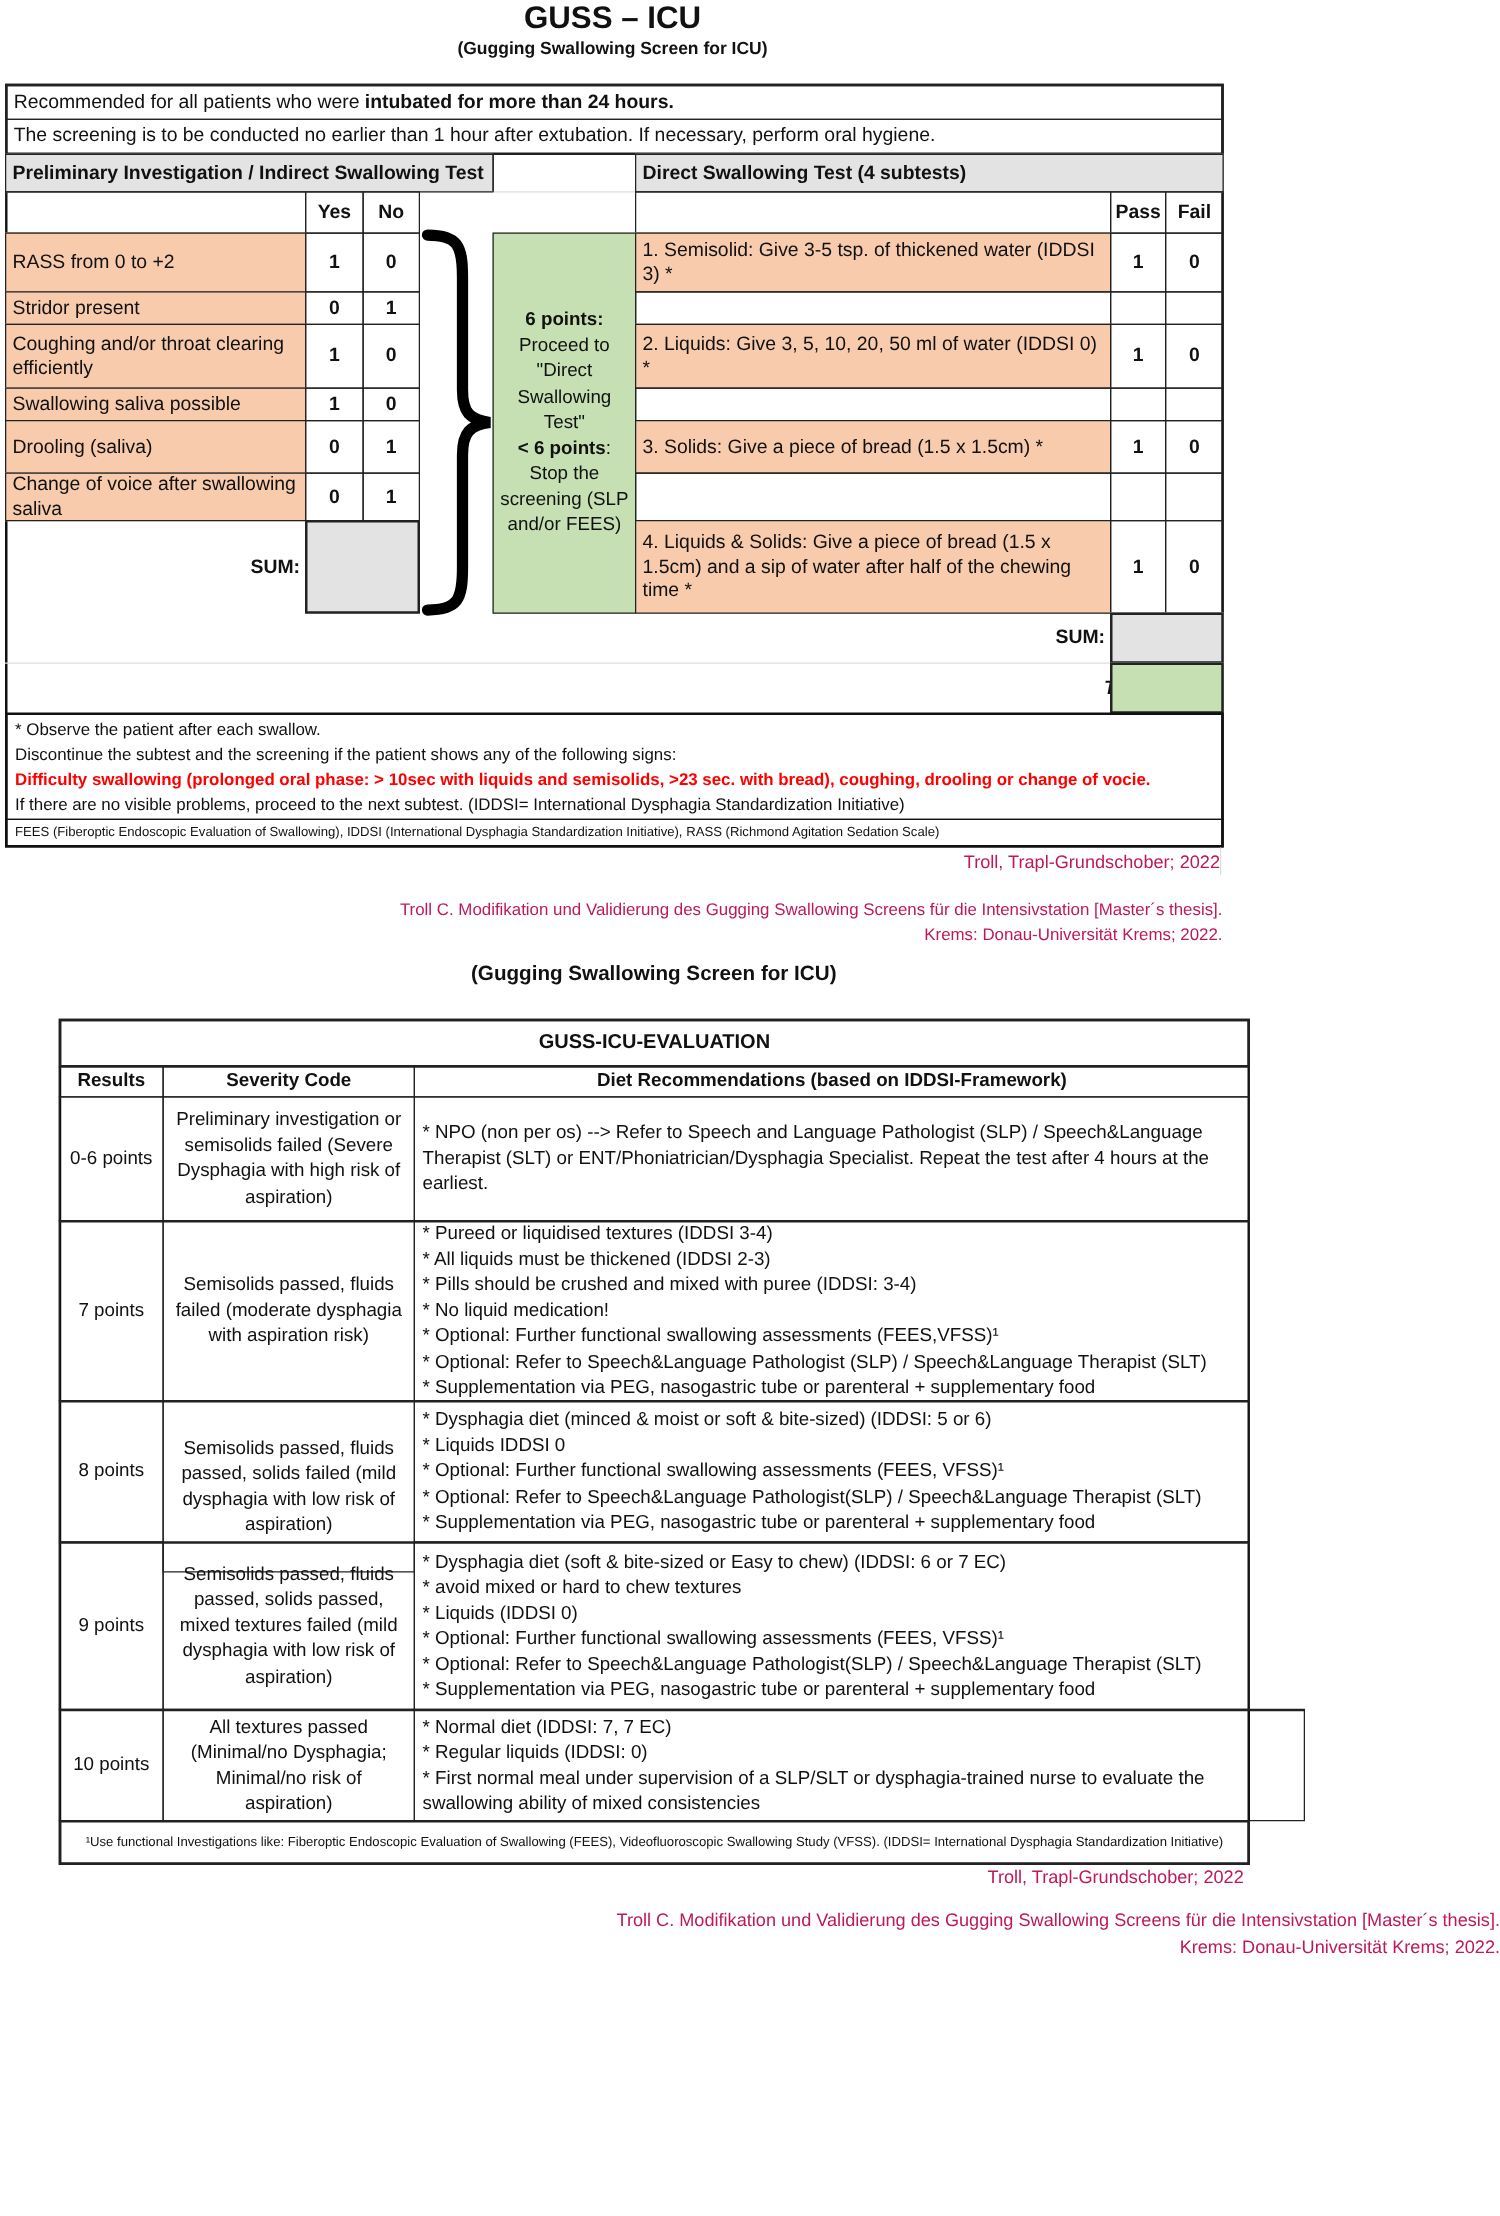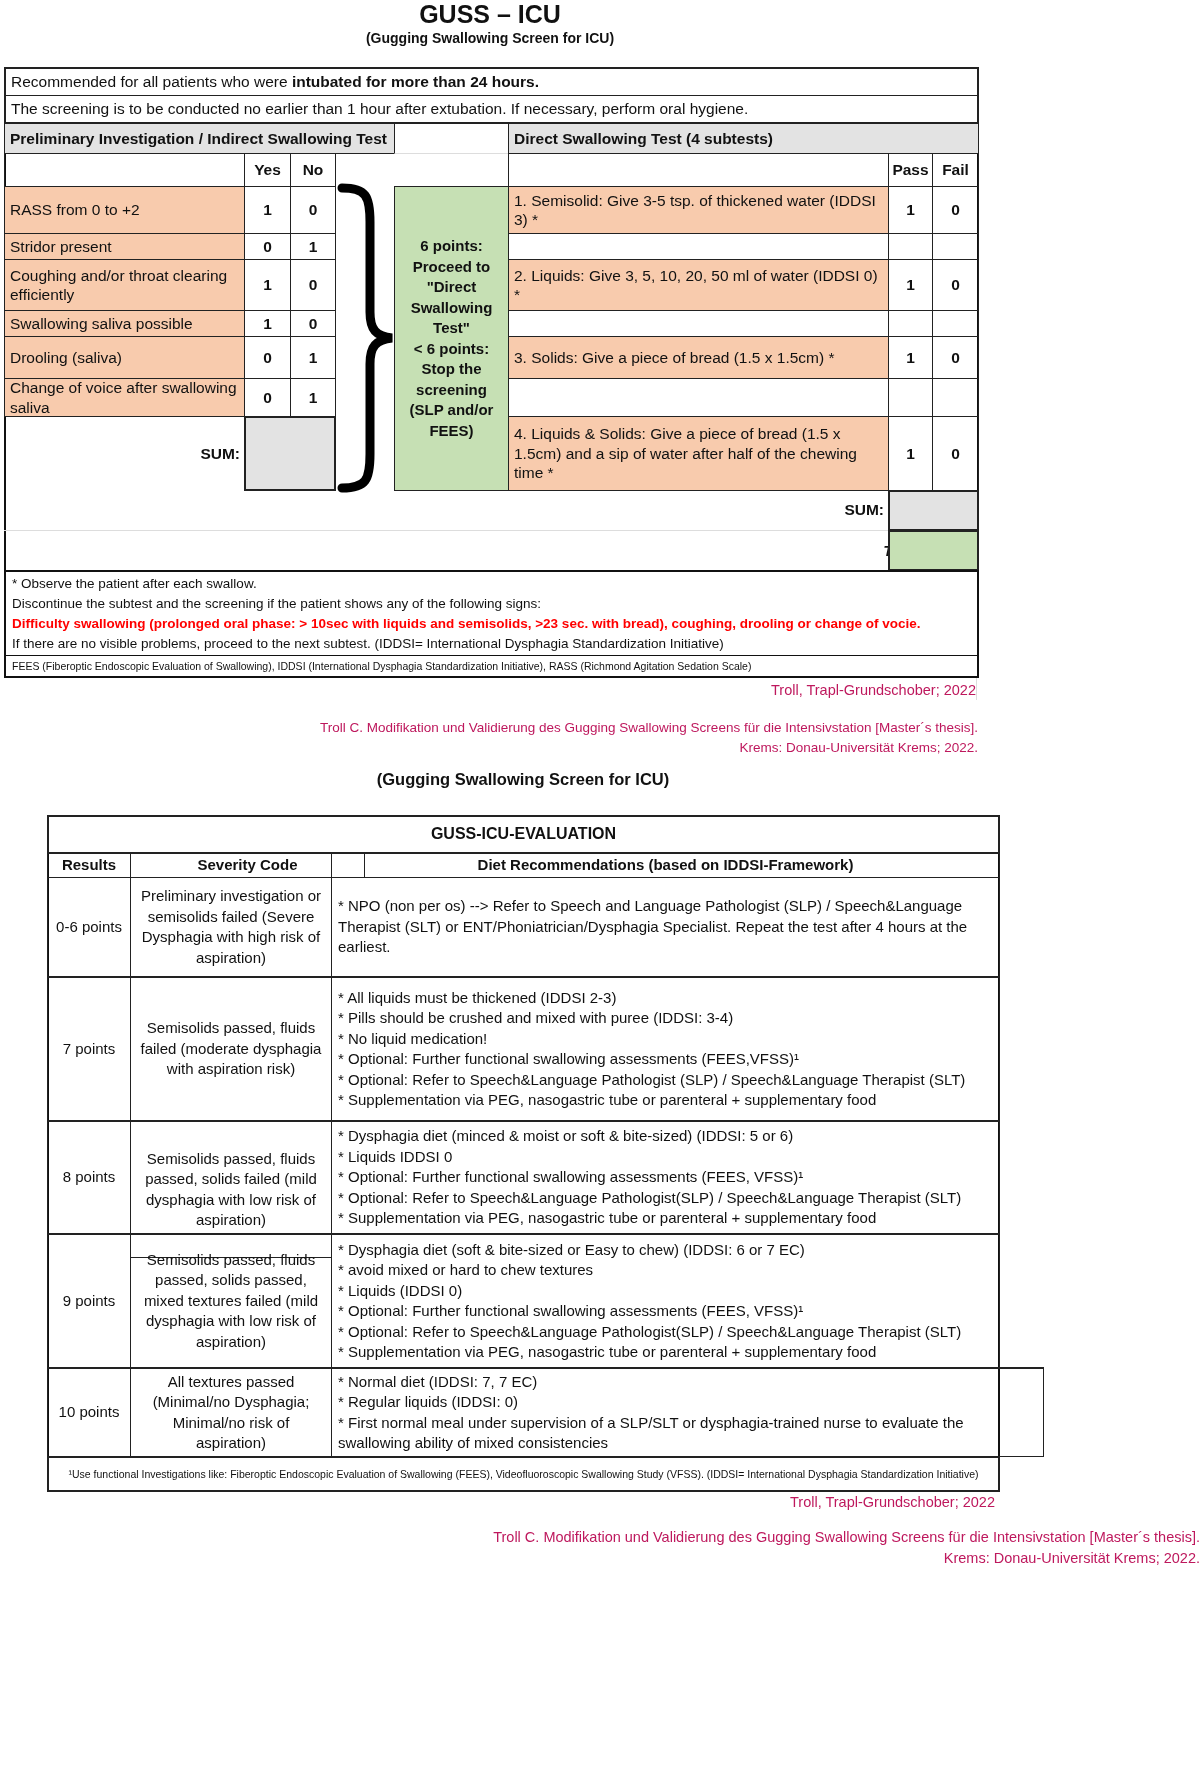--- a/index.html
+++ b/index.html
@@ -3,21 +3,21 @@
 <meta charset="utf-8">
 <style>
   html, body { margin:0; padding:0; background:#ffffff; }
   body { width:1200px; height:1773px; position:relative; font-family:"Liberation Sans", sans-serif; color:#111; overflow:hidden; }
   .abs { position:absolute; box-sizing:border-box; }
   .title { left:0; width:980px; text-align:center; font-weight:bold; }
   .cell { position:absolute; box-sizing:border-box; border:1.5px solid #222; display:flex; align-items:center; font-size:15.5px; line-height:1.25; padding:0 5px; }
   .peach { background:#f8cbad; }
   .green { background:#c6e0b4; }
   .gray  { background:#e3e3e3; }
-  .center { justify-content:center; text-align:center;font-weight:bold; }
+  .center { justify-content:center; text-align:center; }
   .right { justify-content:flex-end; text-align:right; }
   .bold { font-weight:bold; }
   .thick { border-width:2.5px; }
   .red { color:#ff0000; font-weight:bold; }
   .note-line { font-size:13.5px; line-height:20px; }
   .cite { font-size:14.5px; text-align:right; color:#be185d; line-height:21px; }
   
   .ev { position:absolute; box-sizing:border-box; border:1.5px solid #222; font-size:15px; line-height:20.5px; padding:2px 6px; display:flex; align-items:center; }
   .ev.c { justify-content:center; text-align:center; }
   .ev ul { list-style:none; margin:0; padding:0; }
@@ -125,34 +125,35 @@
 <div class="abs" style="left:976px; top:678px; width:1px; height:22px; background:#ddd;"></div>
 <div class="abs cite" style="left:200px; top:717px; width:778px; font-size:13.5px;">Troll C. Modifikation und Validierung des Gugging Swallowing Screens für die Intensivstation [Master´s thesis].</div>
 <div class="abs cite" style="left:200px; top:737px; width:778px; font-size:13.5px;">Krems: Donau-Universität Krems; 2022.</div>
 
 <div class="abs" style="left:0; top:770px; width:1046px; text-align:center; font-size:16.5px; font-weight:bold;">(Gugging Swallowing Screen for ICU)</div>
 
 <div>
   <div class="abs" style="left:47px; top:815px; width:953px; height:677px; border:2.5px solid #111;"></div>
   <div class="ev c" style="left:47px; top:815px; width:953px; height:39px; border-width:2.5px; font-size:16px; font-weight:bold;">GUSS-ICU-EVALUATION</div>
   <div class="ev c bold" style="left:47px; top:853px; width:84px; height:25px; font-weight:bold;">Results</div>
-  <div class="ev c" style="left:130px; top:853px; width:235px; height:25px; font-weight:bold;">Severity Code</div>
+  <div class="ev c" style="left:130px; top:853px; width:202px; height:25px; font-weight:bold;">Severity Code</div>
   <div class="ev c" style="left:331px; top:853px; width:669px; height:25px; font-weight:bold;">Diet Recommendations (based on IDDSI-Framework)</div>
   <div id="eval-rows">
       <div class="ev c" style="left: 47px; top: 877px; width: 84px; height: 100px;">0-6 points</div>
       <div class="ev c" style="left: 130px; top: 877px; width: 202px; height: 100px;">Preliminary investigation or semisolids failed  (Severe Dysphagia with high risk of aspiration)</div>
       <div class="ev " style="left: 331px; top: 877px; width: 669px; height: 100px;">
         <ul>
           <li>* NPO (non per os) --&gt; Refer to Speech and Language Pathologist (SLP) / Speech&amp;Language Therapist (SLT) or ENT/Phoniatrician/Dysphagia Specialist. Repeat the test after 4 hours at the earliest.</li>
         </ul>
       </div>
       <div class="ev c" style="left: 47px; top: 976px; width: 84px; height: 145px; border-top-width: 2px;">7 points</div>
       <div class="ev c" style="left: 130px; top: 976px; width: 202px; height: 145px; border-top-width: 2px;">Semisolids passed, fluids failed (moderate dysphagia with aspiration risk)</div>
       <div class="ev " style="left: 331px; top: 976px; width: 669px; height: 145px; border-top-width: 2px;">
         <ul>
+          <li>* Pureed or liquidised textures (IDDSI 3-4)</li>
           <li>* All liquids must be thickened (IDDSI 2-3)</li>
           <li>* Pills should be crushed and mixed with puree (IDDSI: 3-4)</li>
           <li>* No liquid medication!</li>
           <li>* Optional: Further functional swallowing assessments (FEES,VFSS)¹</li>
           <li>* Optional: Refer to Speech&amp;Language Pathologist (SLP) / Speech&amp;Language Therapist (SLT)</li>
           <li>* Supplementation via PEG, nasogastric tube or parenteral + supplementary food</li>
         </ul>
       </div>
       <div class="ev c" style="left: 47px; top: 1120px; width: 84px; height: 114px; border-top-width: 2px;">8 points</div>
       <div class="ev c" style="left: 130px; top: 1120px; width: 202px; height: 138px; border-top-width: 2px;">Semisolids passed, fluids passed, solids failed (mild dysphagia with low risk of aspiration)</div>

